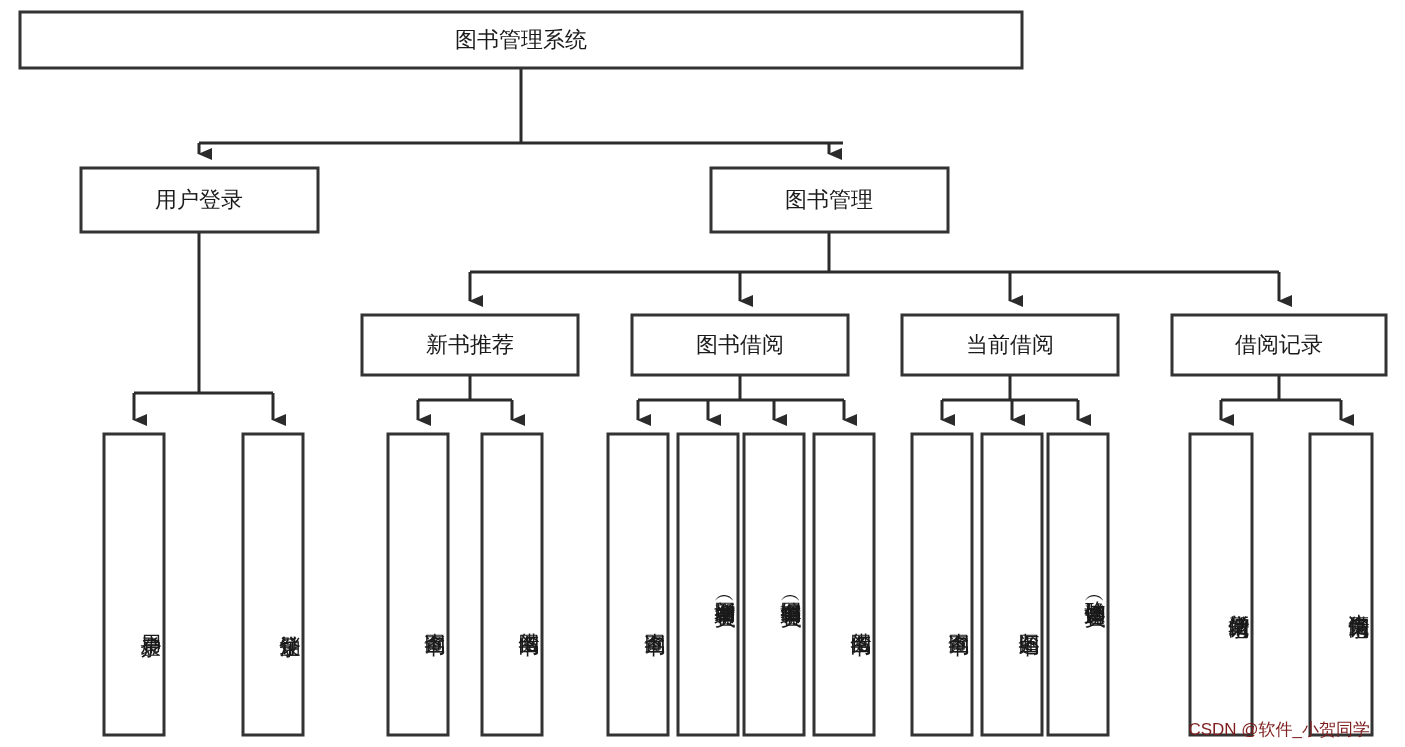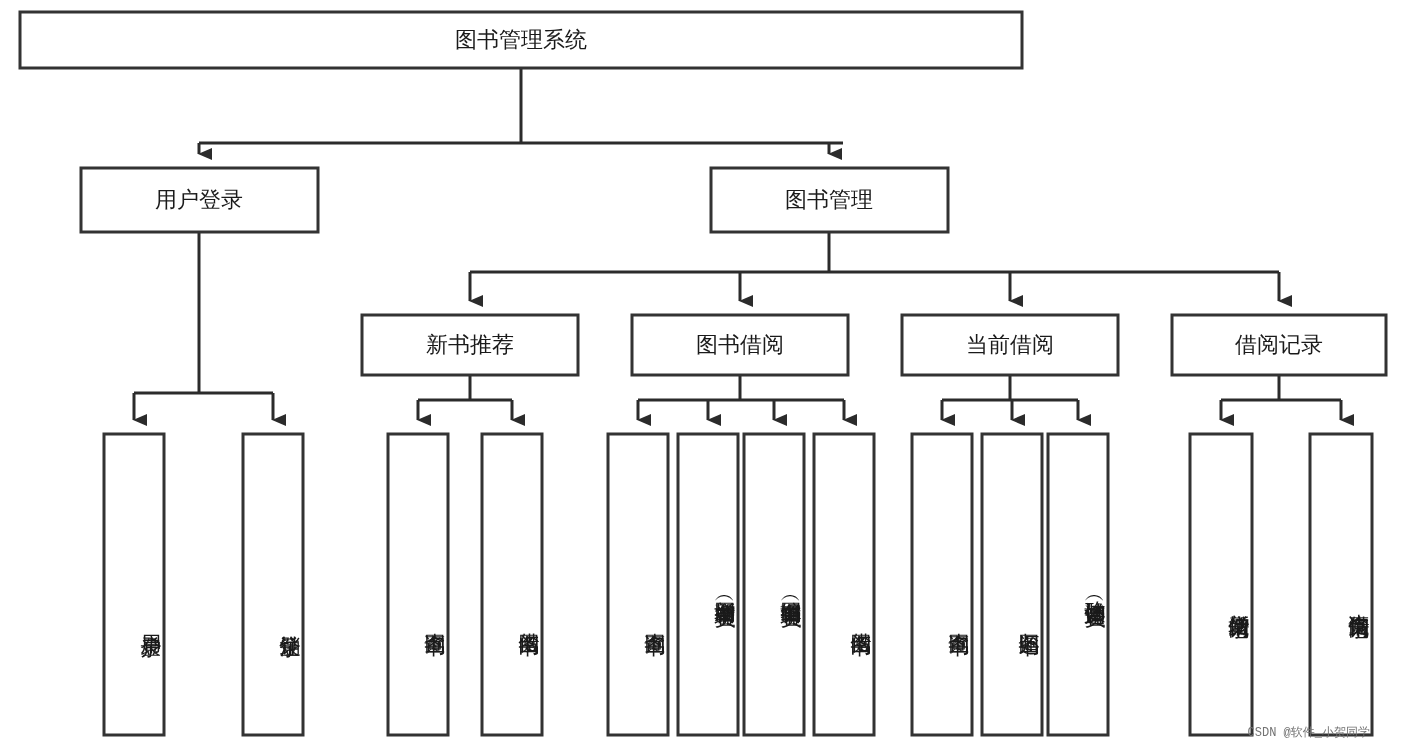--- a/index.html
+++ b/index.html
@@ -25,22 +25,22 @@
     color:#1a1a1a;
     writing-mode:vertical-rl;
     text-orientation:upright;
     letter-spacing:1px;
     display:flex;align-items:flex-start;justify-content:center;
     white-space:nowrap;
     pointer-events:none;
   }
   .watermark{
     position:absolute;right:10px;bottom:6px;
-    font-family:Liberation Mono, monospace;
-    font-size:12px;color:#737373;white-space:nowrap;
+    font-family:Liberation Sans, sans-serif;
+    font-size:17px;color:#7f1d1d;white-space:nowrap;
   }
 </style>
 </head>
 <body>
 
 <div id="diagram-root">
 
   <svg class="diagram" viewBox="0 0 1405 747">
     <defs>
       <marker id="arrow" viewBox="0 0 12 14" refX="6" refY="13" markerWidth="12" markerHeight="14" orient="auto-start-reverse" markerUnits="userSpaceOnUse">

